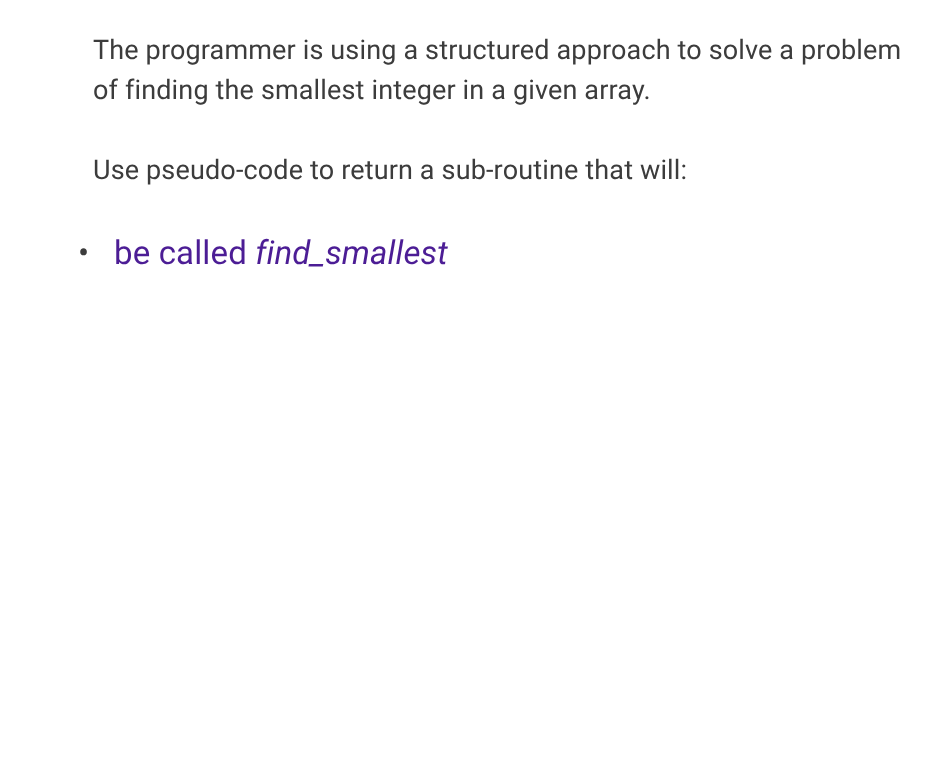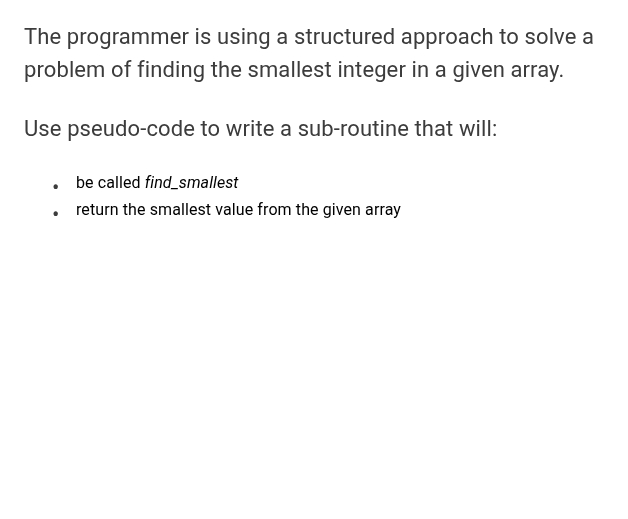--- a/index.html
+++ b/index.html
@@ -9,35 +9,36 @@
     }
     body {
       font-family: -apple-system, BlinkMacSystemFont, 'Segoe UI', Roboto, Helvetica, Arial, sans-serif;
       background: #ffffff;
       width: 628px;
       height: 519px;
       padding: 20px 24px;
       color: #3a3a3a;
     }
     .paragraph {
-      font-size: 22px;
+      font-size: 18px;
       line-height: 1.5;
       margin-bottom: 26px;
       color: #3c3c3c;
       letter-spacing: 0.1px;
+      margin-left: 38px;
     }
     ul {
       list-style: none;
       padding-left: 28px;
       margin-top: 2px;
     }
     li {
-      font-size: 16px;
+      font-size: 22px;
       line-height: 1.55;
-      color: #000000;
+      color: #4c1d95;
       position: relative;
       padding-left: 24px;
       margin-bottom: 2px;
       letter-spacing: 0.1px;
     }
     li::before {
       content: "•";
       position: absolute;
       left: 0;
       top: 0;
@@ -46,18 +47,17 @@
     }
     .italic {
       font-style: italic;
     }
   </style>
 </head>
 <body>
 
 <p class="paragraph">The programmer is using a structured approach to solve a problem of finding the smallest integer in a given array.</p>
 
-<p class="paragraph">Use pseudo-code to write a sub-routine that will:</p>
+<p class="paragraph">Use pseudo-code to return a sub-routine that will:</p>
 
 <ul>
   <li><span>be called </span><span class="italic">find_smallest</span></li>
-  <li><span>return the smallest value from the given array</span></li>
 </ul>
 
 </body></html>

